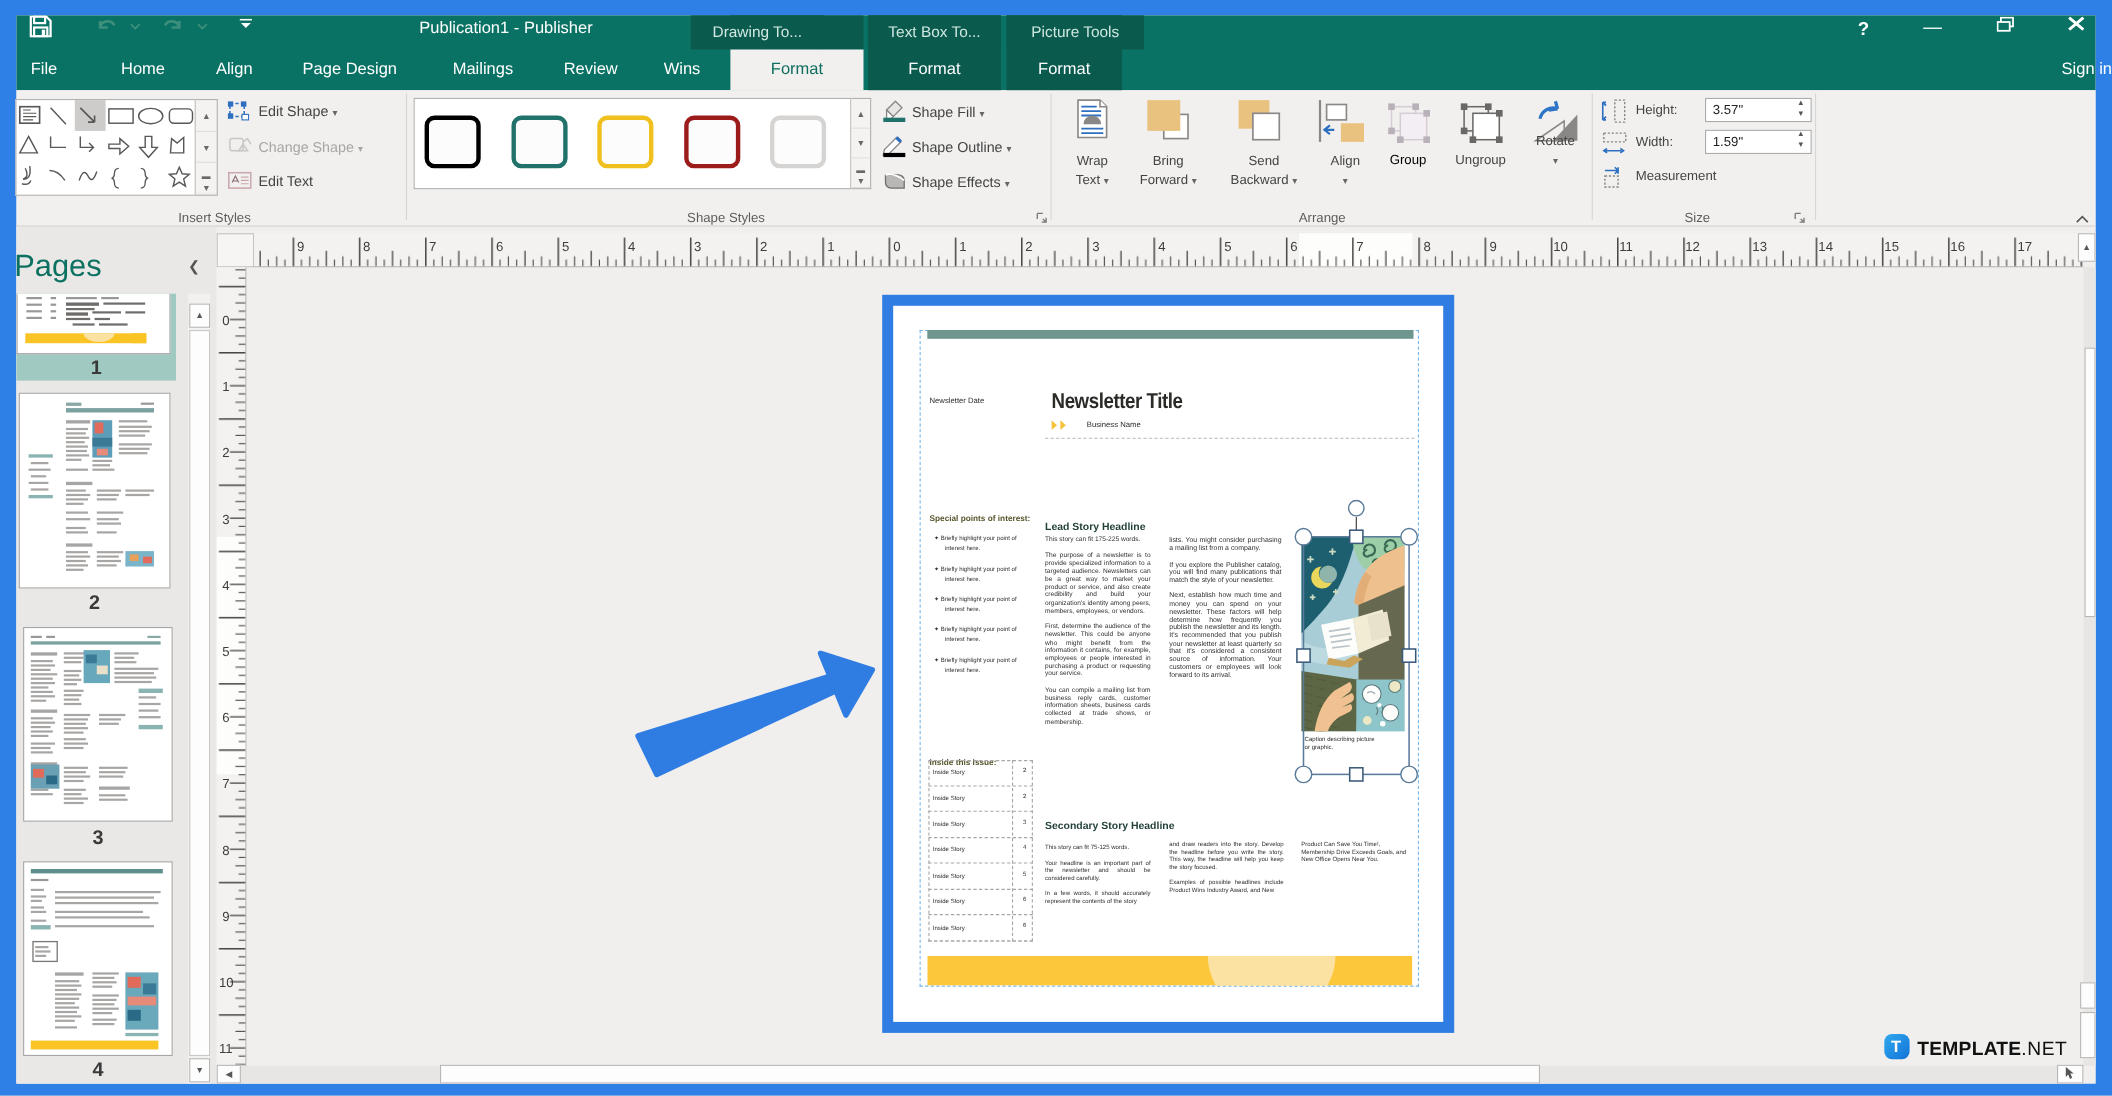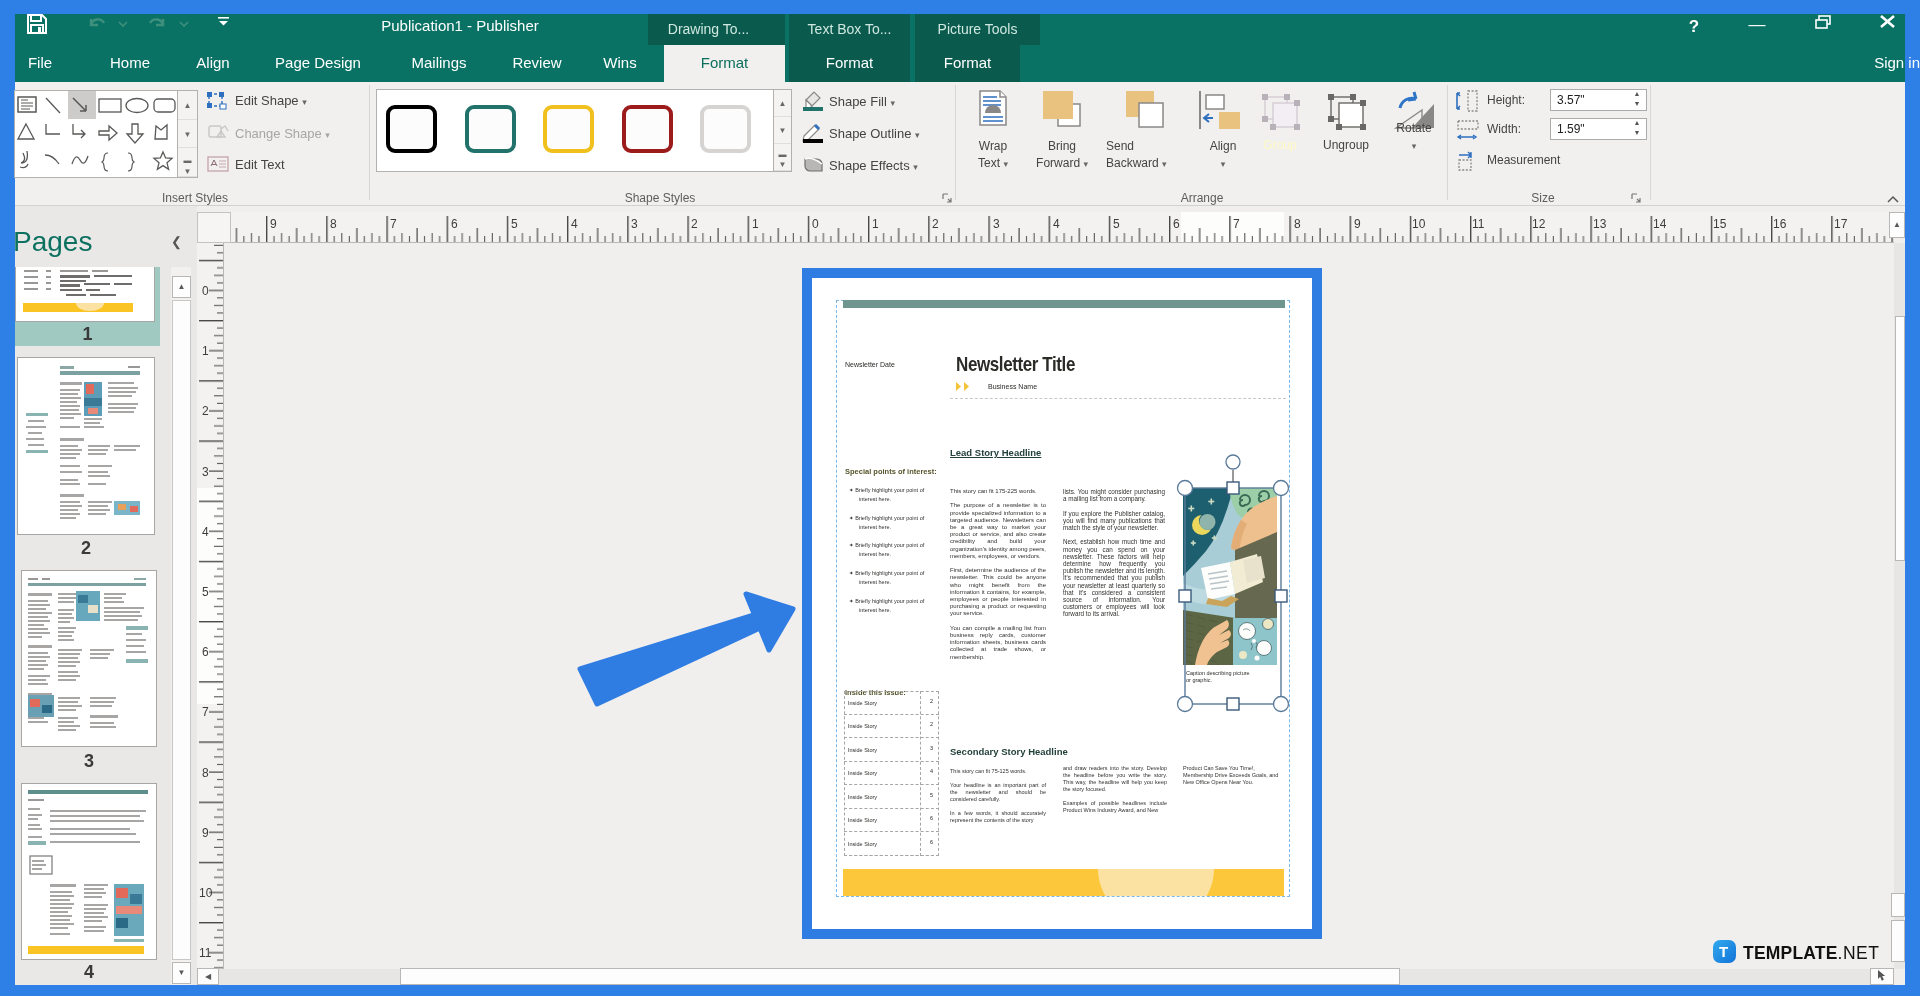--- a/index.html
+++ b/index.html
@@ -63,21 +63,21 @@
 </svg>
 <svg class="abs" style="left:217px;top:17px" width="13" height="10" viewBox="0 0 13 10">
   <rect x="1" y="0" width="11" height="1.6" fill="#fff"></rect>
   <path d="M2 4 l4.5 4.5 L11 4 z" fill="#fff"></path>
 </svg>
 <div class="abs" style="left:0;top:17px;width:920px;text-align:center;color:#fff;font-size:15px;">Publication1 - Publisher</div>
 
 <div class="ctxblock" style="left:664px;width:121px;height:31px;"></div>
 <div class="ctxblock" style="left:789px;width:121px;"></div>
 <div class="ctxblock" style="left:915px;width:105px;"></div>
-<div class="ctxhead" style="left:648px;width:121px;">Drawing To...</div>
+<div class="ctxhead" style="left:628px;width:121px;">Drawing To...</div>
 <div class="ctxhead" style="left:789px;width:121px;">Text Box To...</div>
 <div class="ctxhead" style="left:915px;width:125px;">Picture Tools</div>
 
 <div class="abs" style="left:1681px;top:13px;width:26px;height:28px;color:#fff;font-size:17px;font-weight:bold;text-align:center;line-height:28px;">?</div>
 <div class="abs" style="left:1744px;top:13px;width:26px;height:28px;color:#fff;font-size:17px;text-align:center;line-height:24px;">―</div>
 <svg class="abs" style="left:1815px;top:15px" width="16" height="14" viewBox="0 0 16 14">
   <rect x="4" y="1" width="11" height="8" fill="none" stroke="#fff" stroke-width="1.6"></rect>
   <rect x="1" y="5" width="11" height="8" fill="#0a7264" stroke="#fff" stroke-width="1.6"></rect>
 </svg>
 <svg class="abs" style="left:1880px;top:15px" width="15" height="13" viewBox="0 0 15 13">
@@ -194,21 +194,21 @@
 <div class="ribcol" style="left:960px;top:138px;width:66px;text-align:center;line-height:17px;">Wrap<br>Text <span style="font-size:9px;color:#666;">▾</span></div>
 <svg class="abs" style="left:1042px;top:90px" width="42" height="40" viewBox="0 0 42 40">
   <rect x="16" y="14" width="22" height="22" fill="#fff" stroke="#8a8886" stroke-width="1.5"></rect>
   <rect x="1" y="1" width="30" height="28" fill="#eac280"></rect>
 </svg>
 <div class="ribcol" style="left:1022px;top:138px;width:80px;text-align:center;line-height:17px;">Bring<br>Forward <span style="font-size:9px;color:#666;">▾</span></div>
 <svg class="abs" style="left:1125px;top:90px" width="42" height="40" viewBox="0 0 42 40">
   <rect x="1" y="1" width="28" height="26" fill="#eac280"></rect>
   <rect x="14" y="13" width="24" height="24" fill="#fff" stroke="#8a8886" stroke-width="1.5"></rect>
 </svg>
-<div class="ribcol" style="left:1106px;top:138px;width:86px;text-align:left;line-height:17px;">Send<br>Backward <span style="font-size:9px;color:#666;">▾</span></div>
+<div class="ribcol" style="left:1106px;top:138px;width:86px;text-align:center;line-height:17px;">Send<br>Backward <span style="font-size:9px;color:#666;">▾</span></div>
 <svg class="abs" style="left:1198px;top:90px" width="44" height="40" viewBox="0 0 44 40">
   <rect x="1" y="1" width="2" height="38" fill="#8a8886"></rect>
   <rect x="8" y="5" width="18" height="14" fill="#fff" stroke="#8a8886" stroke-width="1.5"></rect>
   <path d="M6 28 h9 m-4 -4 l-5 4 l5 4" stroke="#2e6fbf" stroke-width="2" fill="none"></path>
   <rect x="21" y="22" width="21" height="17" fill="#eac280"></rect>
 </svg>
 <div class="ribcol" style="left:1192px;top:138px;width:62px;text-align:center;line-height:17px;">Align<br><span style="font-size:9px;color:#666;">▾</span></div>
 <svg class="abs" style="left:1258px;top:90px" width="44" height="40" viewBox="0 0 44 40">
   <g stroke="#d5ccd4" fill="none" stroke-width="1.4">
     <rect x="7" y="7" width="22" height="22"></rect>
@@ -216,21 +216,21 @@
   </g>
   <g fill="#b9b1b9">
     <rect x="4" y="4" width="6" height="6"></rect>
       <rect x="26" y="4" width="6" height="6"></rect>
       <rect x="4" y="26" width="6" height="6"></rect>
     <rect x="36" y="10" width="6" height="6"></rect>
       <rect x="12" y="34" width="6" height="6"></rect>
       <rect x="36" y="34" width="6" height="6"></rect>
   </g>
 </svg>
-<div class="ribcol" style="left:1248px;top:138px;width:64px;text-align:center;color:#fef9c3;">Group</div>
+<div class="ribcol" style="left:1248px;top:138px;width:64px;text-align:center;color:#000000;">Group</div>
 <svg class="abs" style="left:1324px;top:90px" width="44" height="40" viewBox="0 0 44 40">
   <g stroke="#6a6866" fill="none" stroke-width="1.4">
     <rect x="7" y="7" width="22" height="22"></rect>
       <rect x="15" y="13" width="24" height="24" fill="#fff"></rect>
   </g>
   <g fill="#6a6866">
     <rect x="4" y="4" width="6" height="6"></rect>
       <rect x="26" y="4" width="6" height="6"></rect>
       <rect x="4" y="26" width="6" height="6"></rect>
     <rect x="36" y="10" width="6" height="6"></rect>
@@ -681,21 +681,21 @@
 <div class="nl" style="left:930px;top:745px;font-size:5.5px;">3</div>
 <div class="nl" style="left:848px;top:770px;font-size:5.5px;">Inside Story</div>
 <div class="nl" style="left:930px;top:768px;font-size:5.5px;">4</div>
 <div class="nl" style="left:848px;top:794px;font-size:5.5px;">Inside Story</div>
 <div class="nl" style="left:930px;top:792px;font-size:5.5px;">5</div>
 <div class="nl" style="left:848px;top:817px;font-size:5.5px;">Inside Story</div>
 <div class="nl" style="left:930px;top:815px;font-size:5.5px;">6</div>
 <div class="nl" style="left:848px;top:841px;font-size:5.5px;">Inside Story</div>
 <div class="nl" style="left:930px;top:839px;font-size:5.5px;">6</div>
 
-<div class="nl" style="left:950px;top:447px;font-size:9.5px;font-weight:bold;color:#23403a;text-decoration:underline;">Lead Story Headline</div>
+<div class="nl" style="left:950px;top:474px;font-size:9.5px;font-weight:bold;color:#23403a;">Lead Story Headline</div>
 <div class="nl" style="left:950px;top:488px;width:96px;font-size:6px;line-height:7.2px;text-align:justify;color:#30302e;">
 This story can fit 175-225 words.<br><br>
 The purpose of a newsletter is to provide specialized information to a targeted audience. Newsletters can be a great way to market your product or service, and also create credibility and build your organization's identity among peers, members, employees, or vendors.<br><br>
 First, determine the audience of the newsletter. This could be anyone who might benefit from the information it contains, for example, employees or people interested in purchasing a product or requesting your service.<br><br>
 You can compile a mailing list from business reply cards, customer information sheets, business cards collected at trade shows, or membership.</div>
 <div class="nl" style="left:1063px;top:488px;width:102px;font-size:6.3px;line-height:7.2px;text-align:justify;color:#30302e;">
 lists. You might consider purchasing a mailing list from a company.<br><br>
 If you explore the Publisher catalog, you will find many publications that match the style of your newsletter.<br><br>
 Next, establish how much time and money you can spend on your newsletter. These factors will help determine how frequently you publish the newsletter and its length. It's recommended that you publish your newsletter at least quarterly so that it's considered a consistent source of information. Your customers or employees will look forward to its arrival.</div>
 

